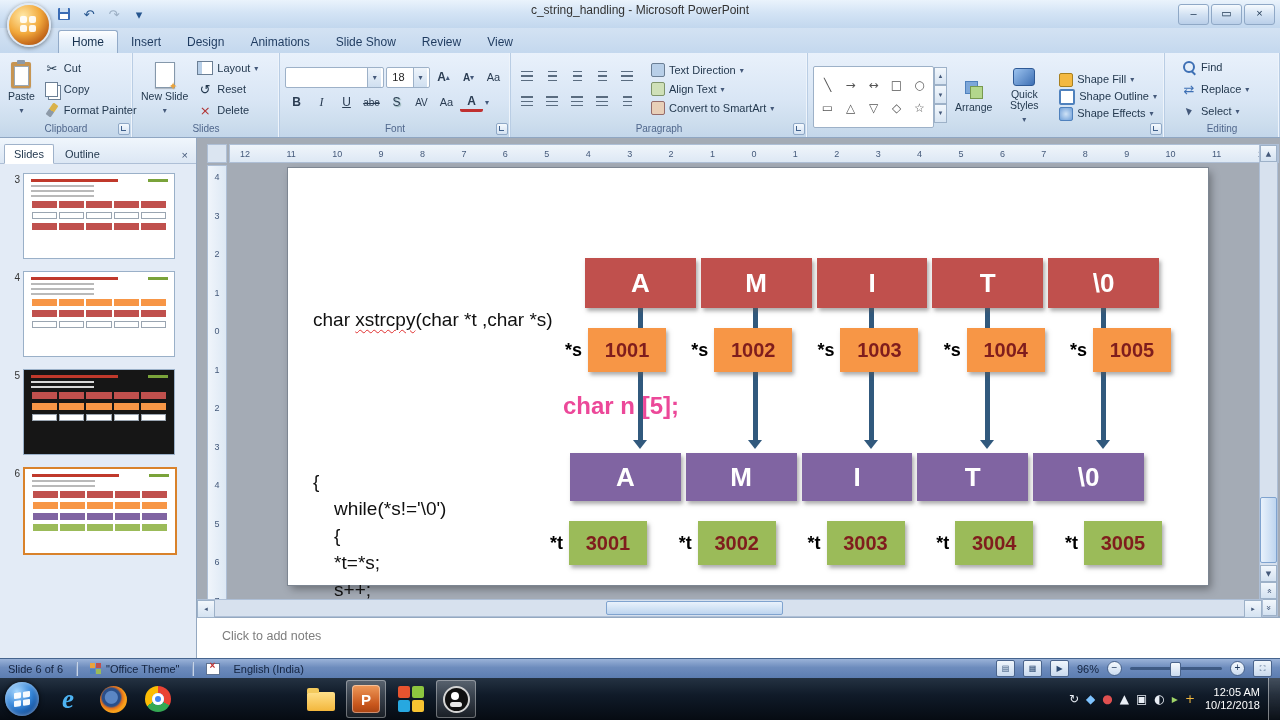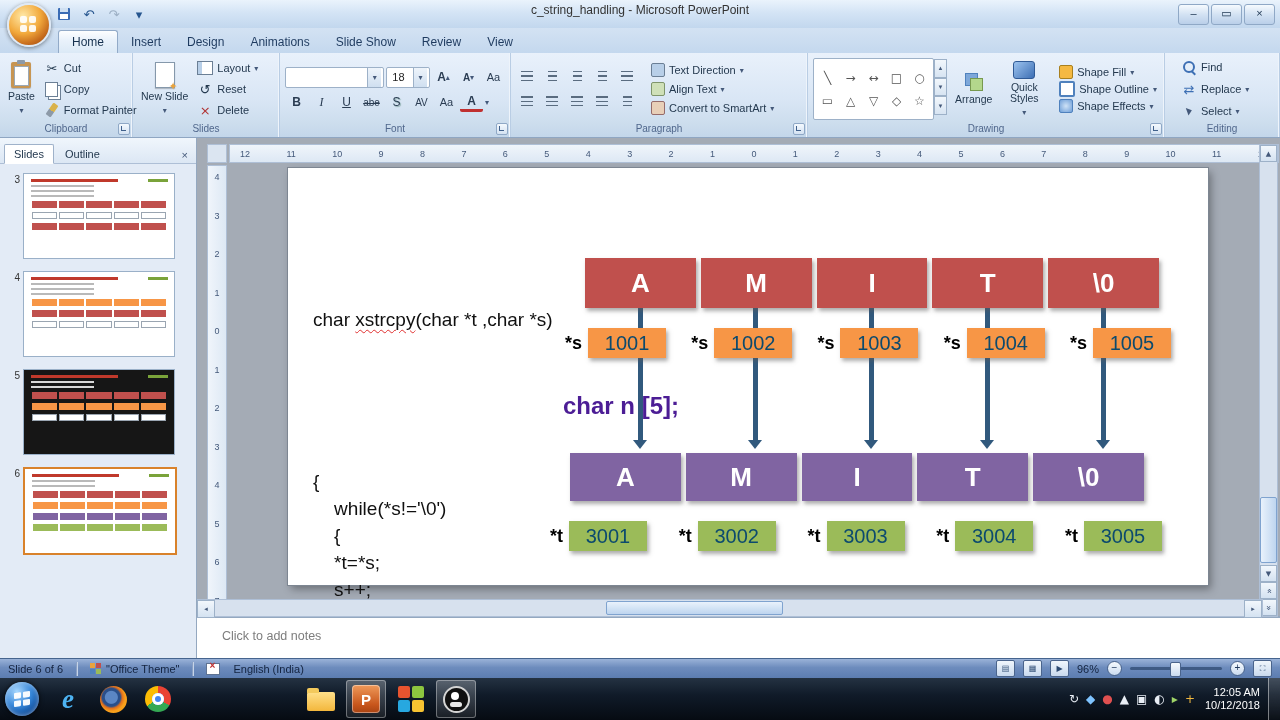--- a/index.html
+++ b/index.html
@@ -139,25 +139,25 @@
     box-shadow:2px 3px 4px rgba(90,90,90,.5);}
   #row-top{left:297px;top:90px;width:574px;height:50px;}
   #row-top .cell{background:#c0504d;color:#fff;font-size:26px;}
   #row-bottom{left:282px;top:285px;width:574px;height:48px;}
   #row-bottom .cell{background:#8064a2;color:#fff;font-size:26px;}
   .ptr-row{position:absolute;display:flex;justify-content:space-between;z-index:3;}
   #row-s{left:277px;top:160px;width:606px;}
   #row-t{left:262px;top:353px;width:612px;}
   .pgroup{display:flex;align-items:center;gap:6px;}
   .plabel{font-weight:700;font-size:18px;color:#000;}
-  .pbox{width:78px;height:30px;display:flex;align-items:center;justify-content:center;font-weight:400;font-size:20px;
-    color:#0c4a6e;box-shadow:2px 3px 4px rgba(90,90,90,.5);}
+  .pbox{width:78px;height:44px;display:flex;align-items:center;justify-content:center;font-weight:700;font-size:20px;
+    color:#7f1d1d;box-shadow:2px 3px 4px rgba(90,90,90,.5);}
   #row-s .pbox{background:#f79646;}
   #row-t .pbox{background:#9bbb59;}
-  .char-n{position:absolute;left:275px;top:224px;font-size:24px;font-weight:700;color:#4c1d95;}
+  .char-n{position:absolute;left:275px;top:224px;font-size:24px;font-weight:700;color:#ec4899;}
   .arrow{position:absolute;top:140px;width:5px;height:132px;background:#31597d;z-index:1;}
   .arrow:after{content:"";position:absolute;left:-5px;top:100%;border:7px solid transparent;border-top:9px solid #31597d;}
 
   
   #vscroll{position:absolute;right:2px;top:144px;width:17px;height:471px;background:#d7e1ee;
     border:1px solid #aebfd6;display:flex;flex-direction:column;z-index:15;}
   .sbtn{height:15px;border:1px solid #9db1c8;background:linear-gradient(#f2f7fc,#d4e2f1);font-size:7px;color:#44597a;
     display:flex;align-items:center;justify-content:center;font-family:"DejaVu Sans",sans-serif;}
   #vtrack{flex:1;position:relative;}
   #vthumb{position:absolute;left:0;right:0;bottom:2px;height:64px;border:1px solid #7fa3cf;border-radius:2px;
@@ -472,21 +472,20 @@
             <span>Shape Outline</span>
             <span class="caret">▾</span>
           </div>
           <div class="smallbtn">
             <span class="ic-box" style="background:radial-gradient(#cfe2f6,#6f9fd8);border:1px solid #4f81bd"></span>
             <span>Shape Effects</span>
             <span class="caret">▾</span>
           </div>
         </div>
       </div>
-      <div class="glabel">Drawing</div>
       <span class="launcher"></span>
     </div>
 
     <div class="rgroup" style="flex:1">
       <div class="gbody" style="flex-direction:column;align-items:flex-start;gap:4px;justify-content:center;padding-left:14px;">
         <div class="smallbtn">
           <span class="icon16">
               <span class="ic-find"></span>
             </span>
           <span>Find</span>

